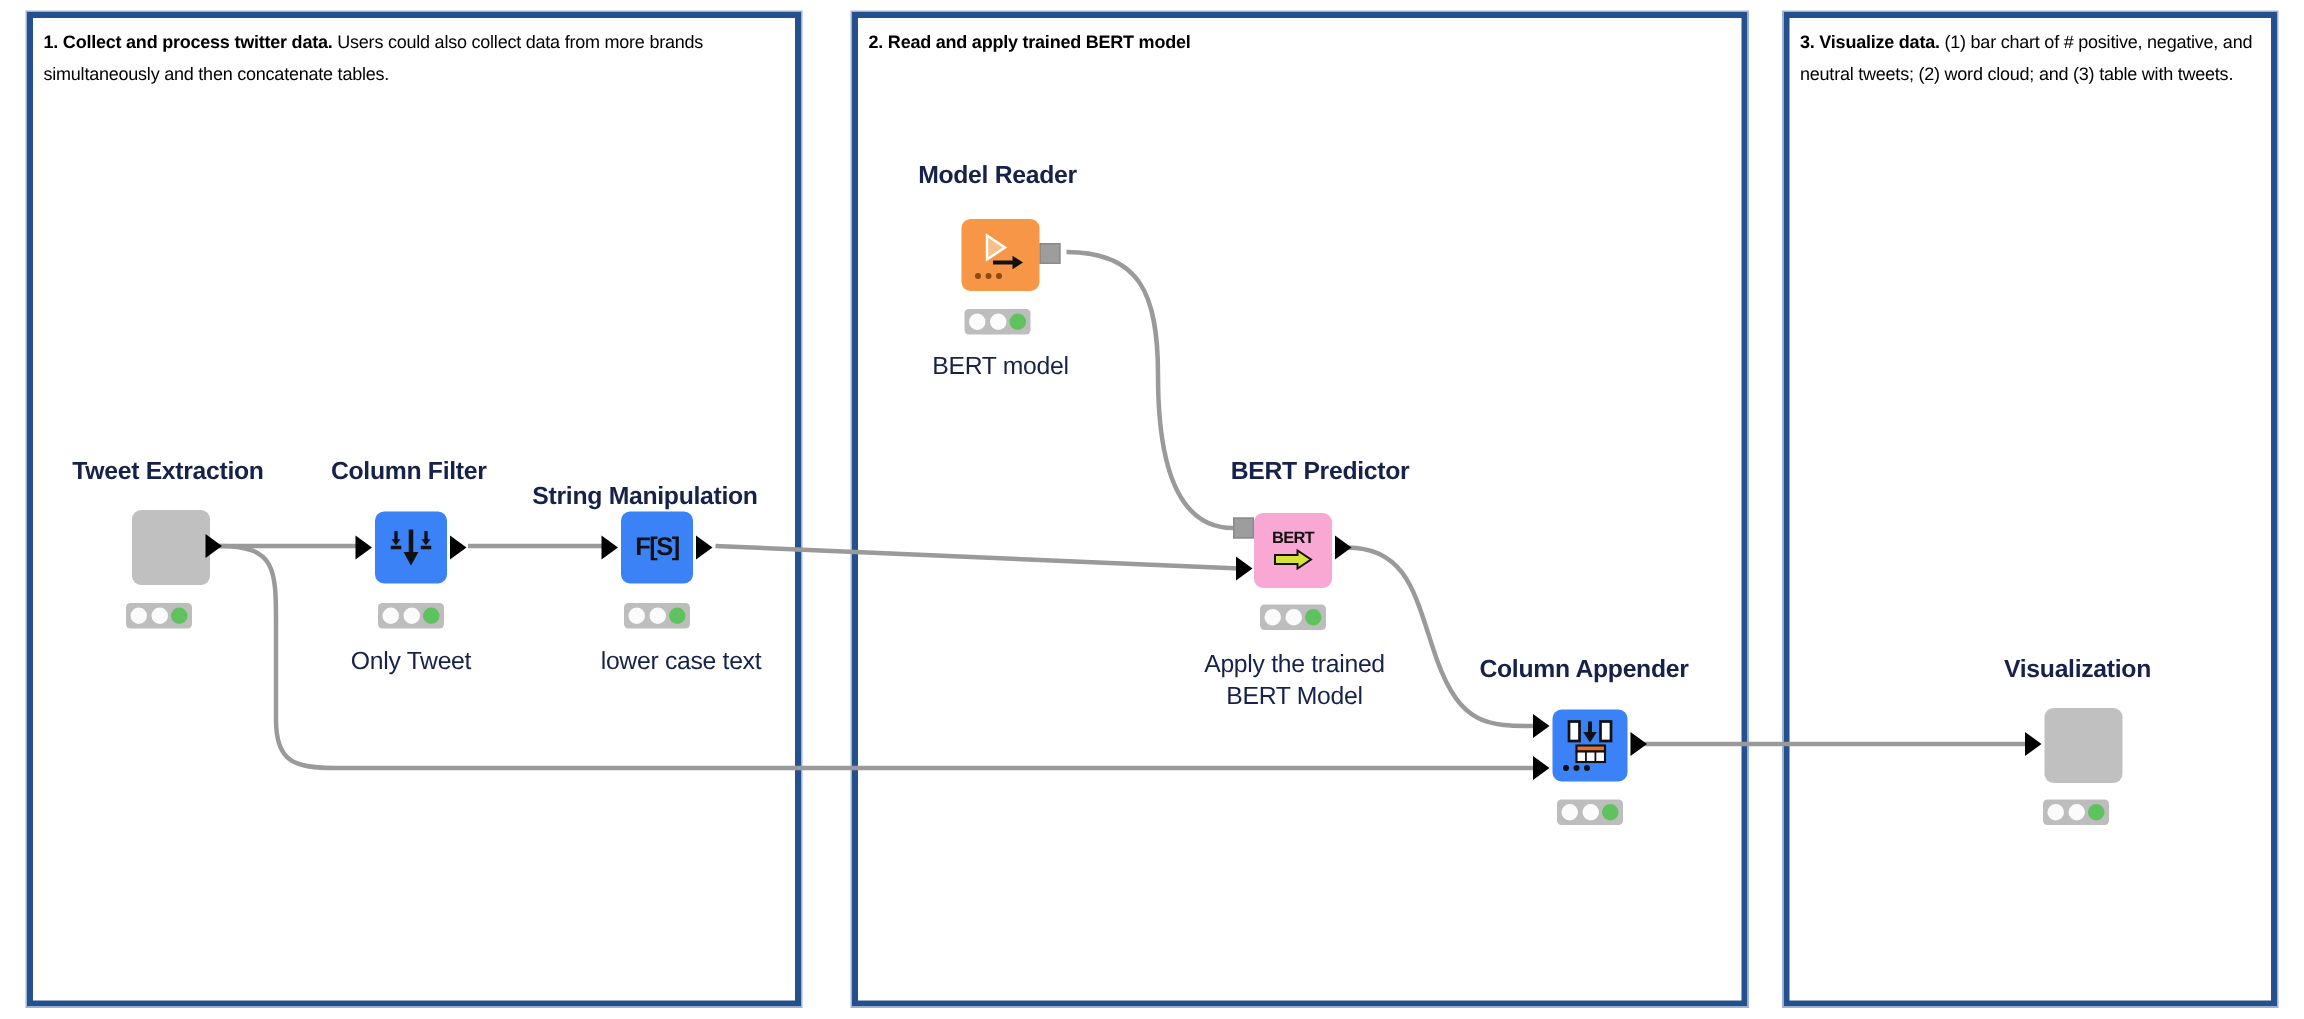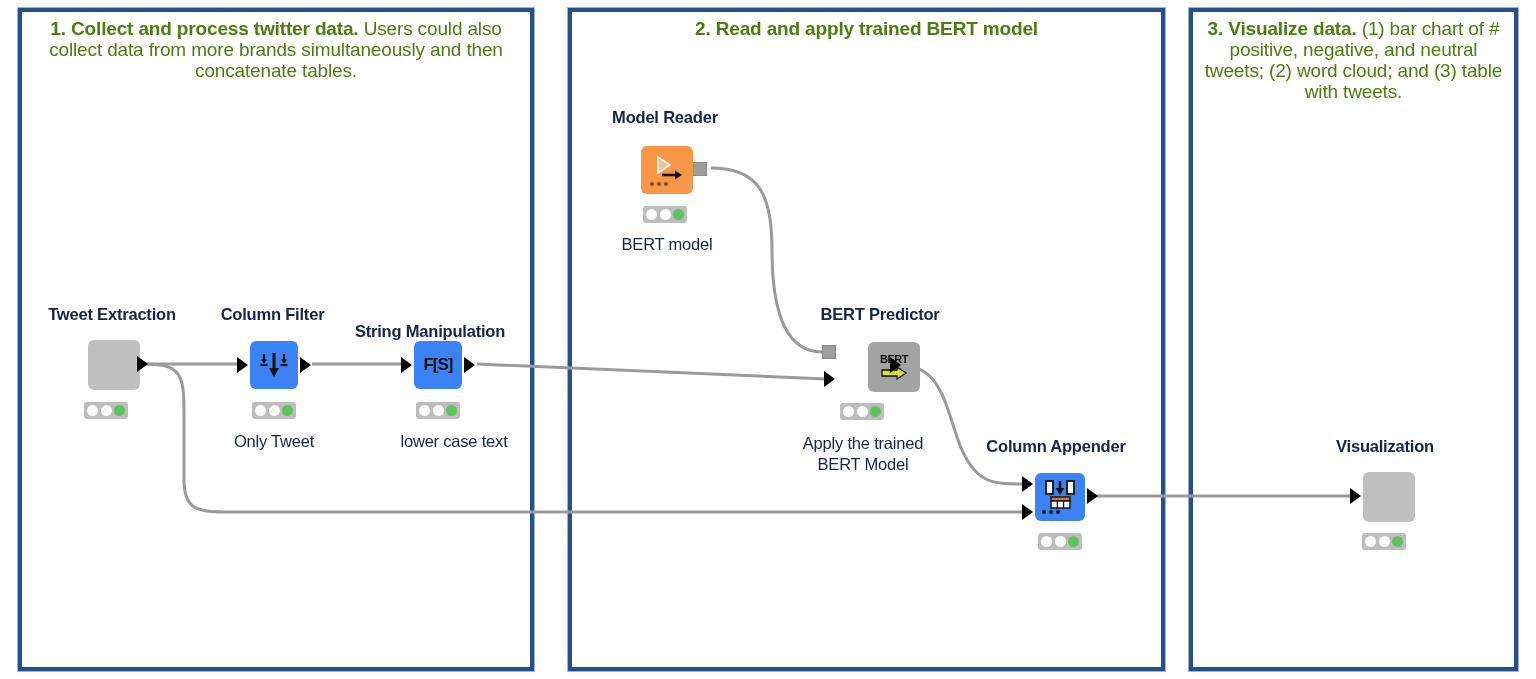--- a/index.html
+++ b/index.html
@@ -19,42 +19,41 @@
   
   .frame {
     position: absolute;
     background: #ffffff;
     border: 4px solid #24508E;
     outline: 1px solid #9FB4D2;
     outline-offset: 0px;
   }
   .frame-text {
     padding: 6px 7px 0 7px;
-    font-size: 19px;
+    font-size: 12px;
     line-height: 21px;
-    color: #4d7c0f;
+    color: #000000;
     letter-spacing: -0.15px;
-    text-align: center;
   }
   .frame-text b { font-weight: bold; }
 
   
   .node {
     position: absolute;
     width: 48px;
     height: 48px;
     border-radius: 6px;
     display: flex;
     align-items: center;
     justify-content: center;
   }
   .node.gray   { background: #c0c0c0; }
   .node.yellow { background: #3b82f6; }
   .node.orange { background: #F79646; }
-  .node.green  { background: #a3a3a3; margin-left: 32px; }
+  .node.green  { background: #f9a8d4; }
 
   .node-title {
     position: absolute;
     font-size: 16.5px;
     font-weight: bold;
     color: #16224A;
     white-space: nowrap;
     text-align: center;
     letter-spacing: -0.2px;
   }

